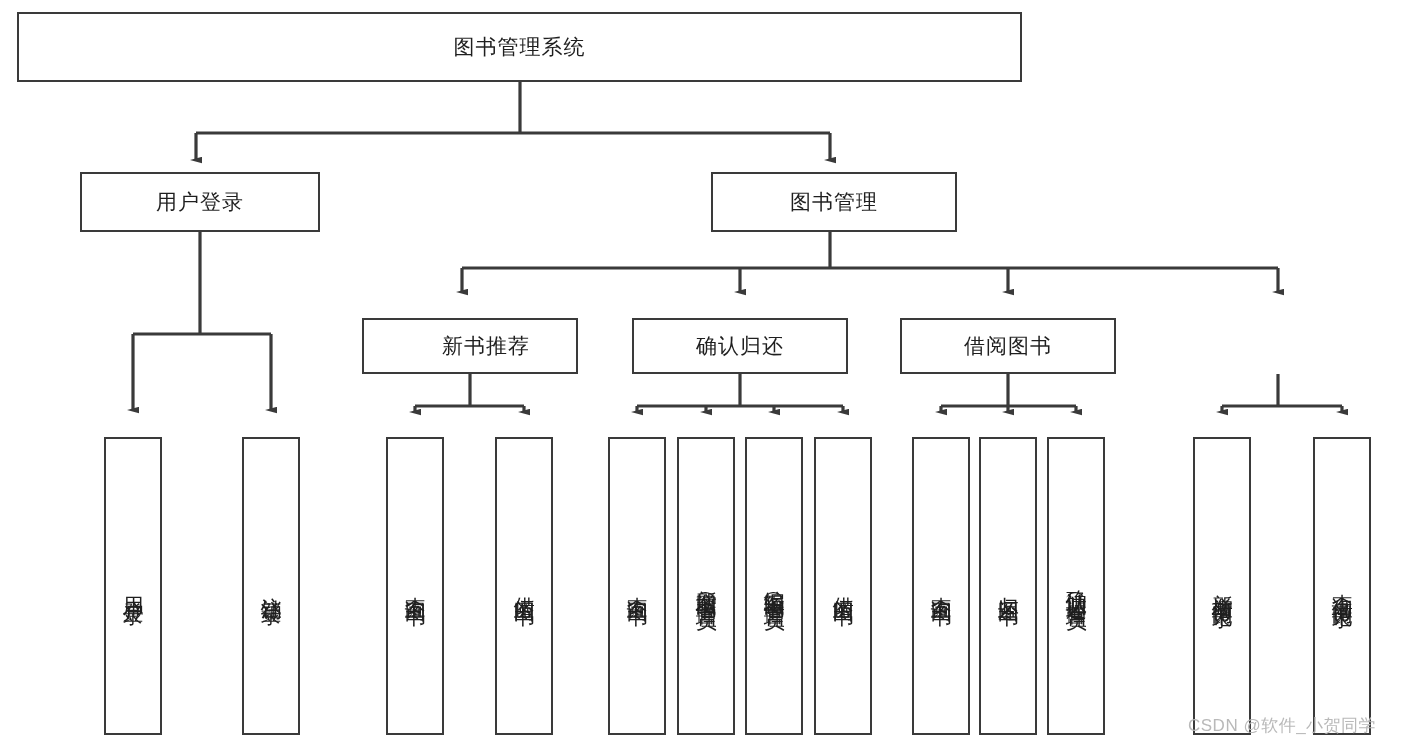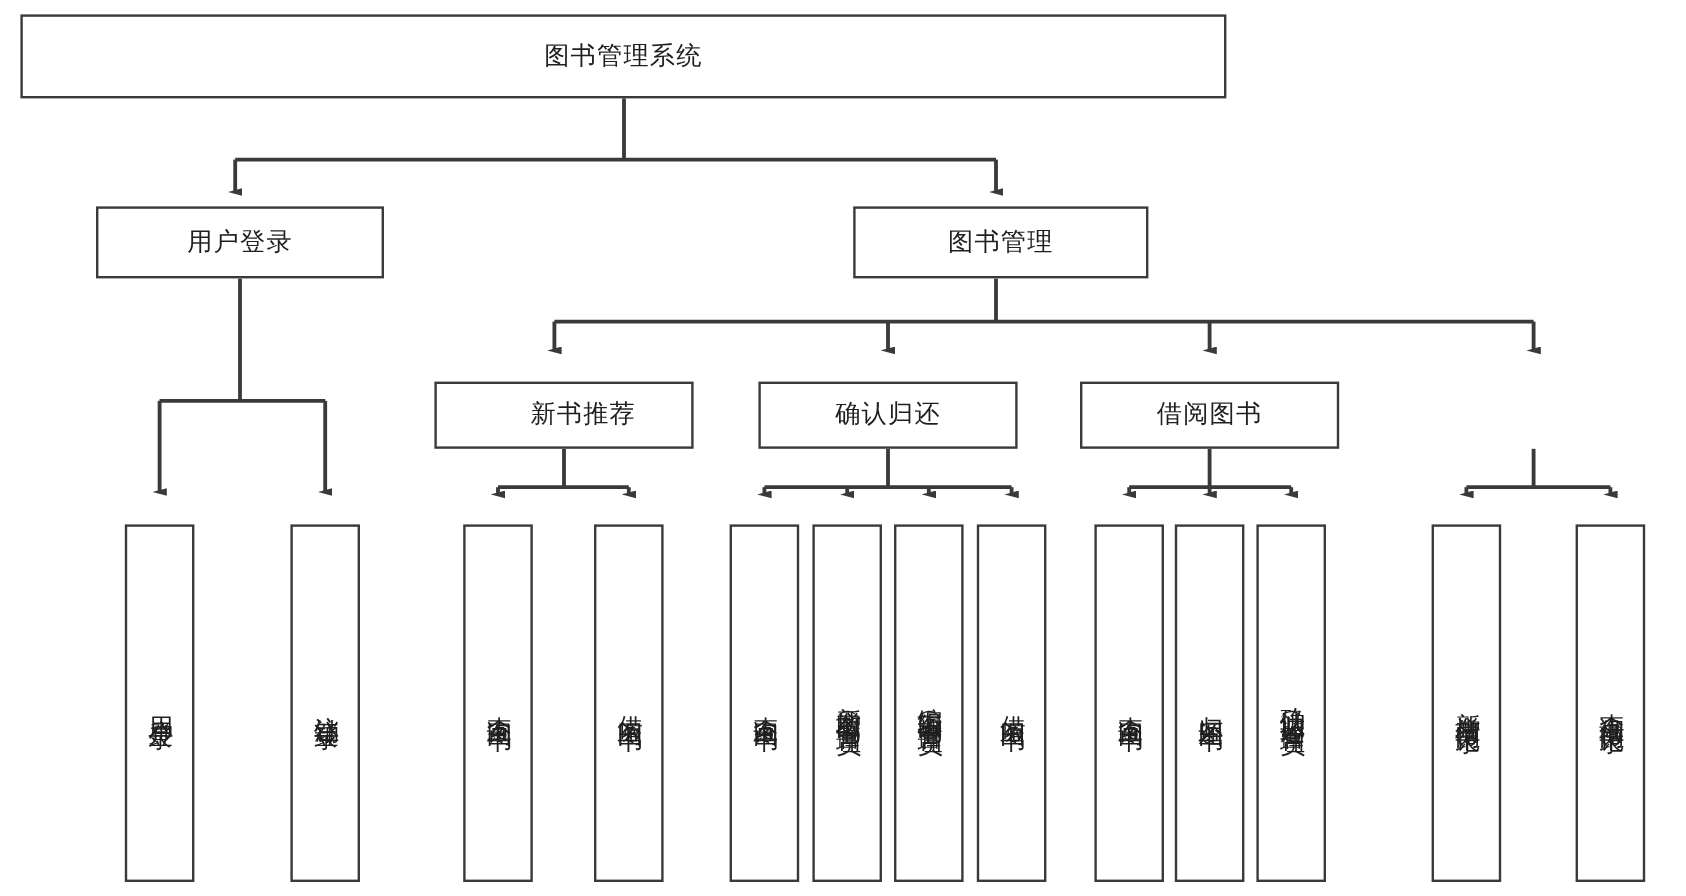--- a/index.html
+++ b/index.html
@@ -202,14 +202,15 @@
   </div>
 
   <div class="node-box" style="left:1193px; top:437px; width:58px; height:298px;">
     <span class="node-v">新增借阅记录</span>
   </div>
 
   <div class="node-box" style="left:1313px; top:437px; width:58px; height:298px;">
     <span class="node-v">查询借阅记录</span>
   </div>
 
+  <div class="watermark">CSDN @软件_小贺同学</div>
 
 </div>
 
 </body></html>

